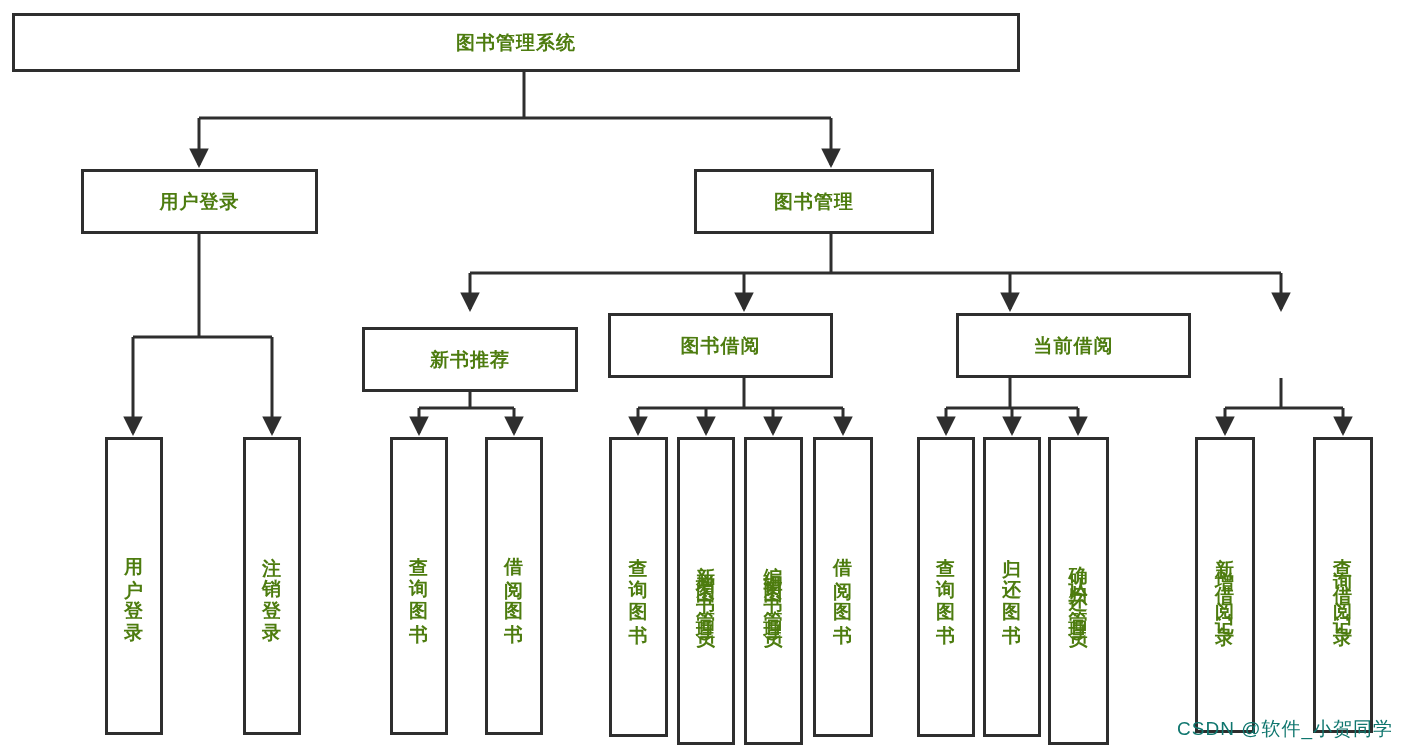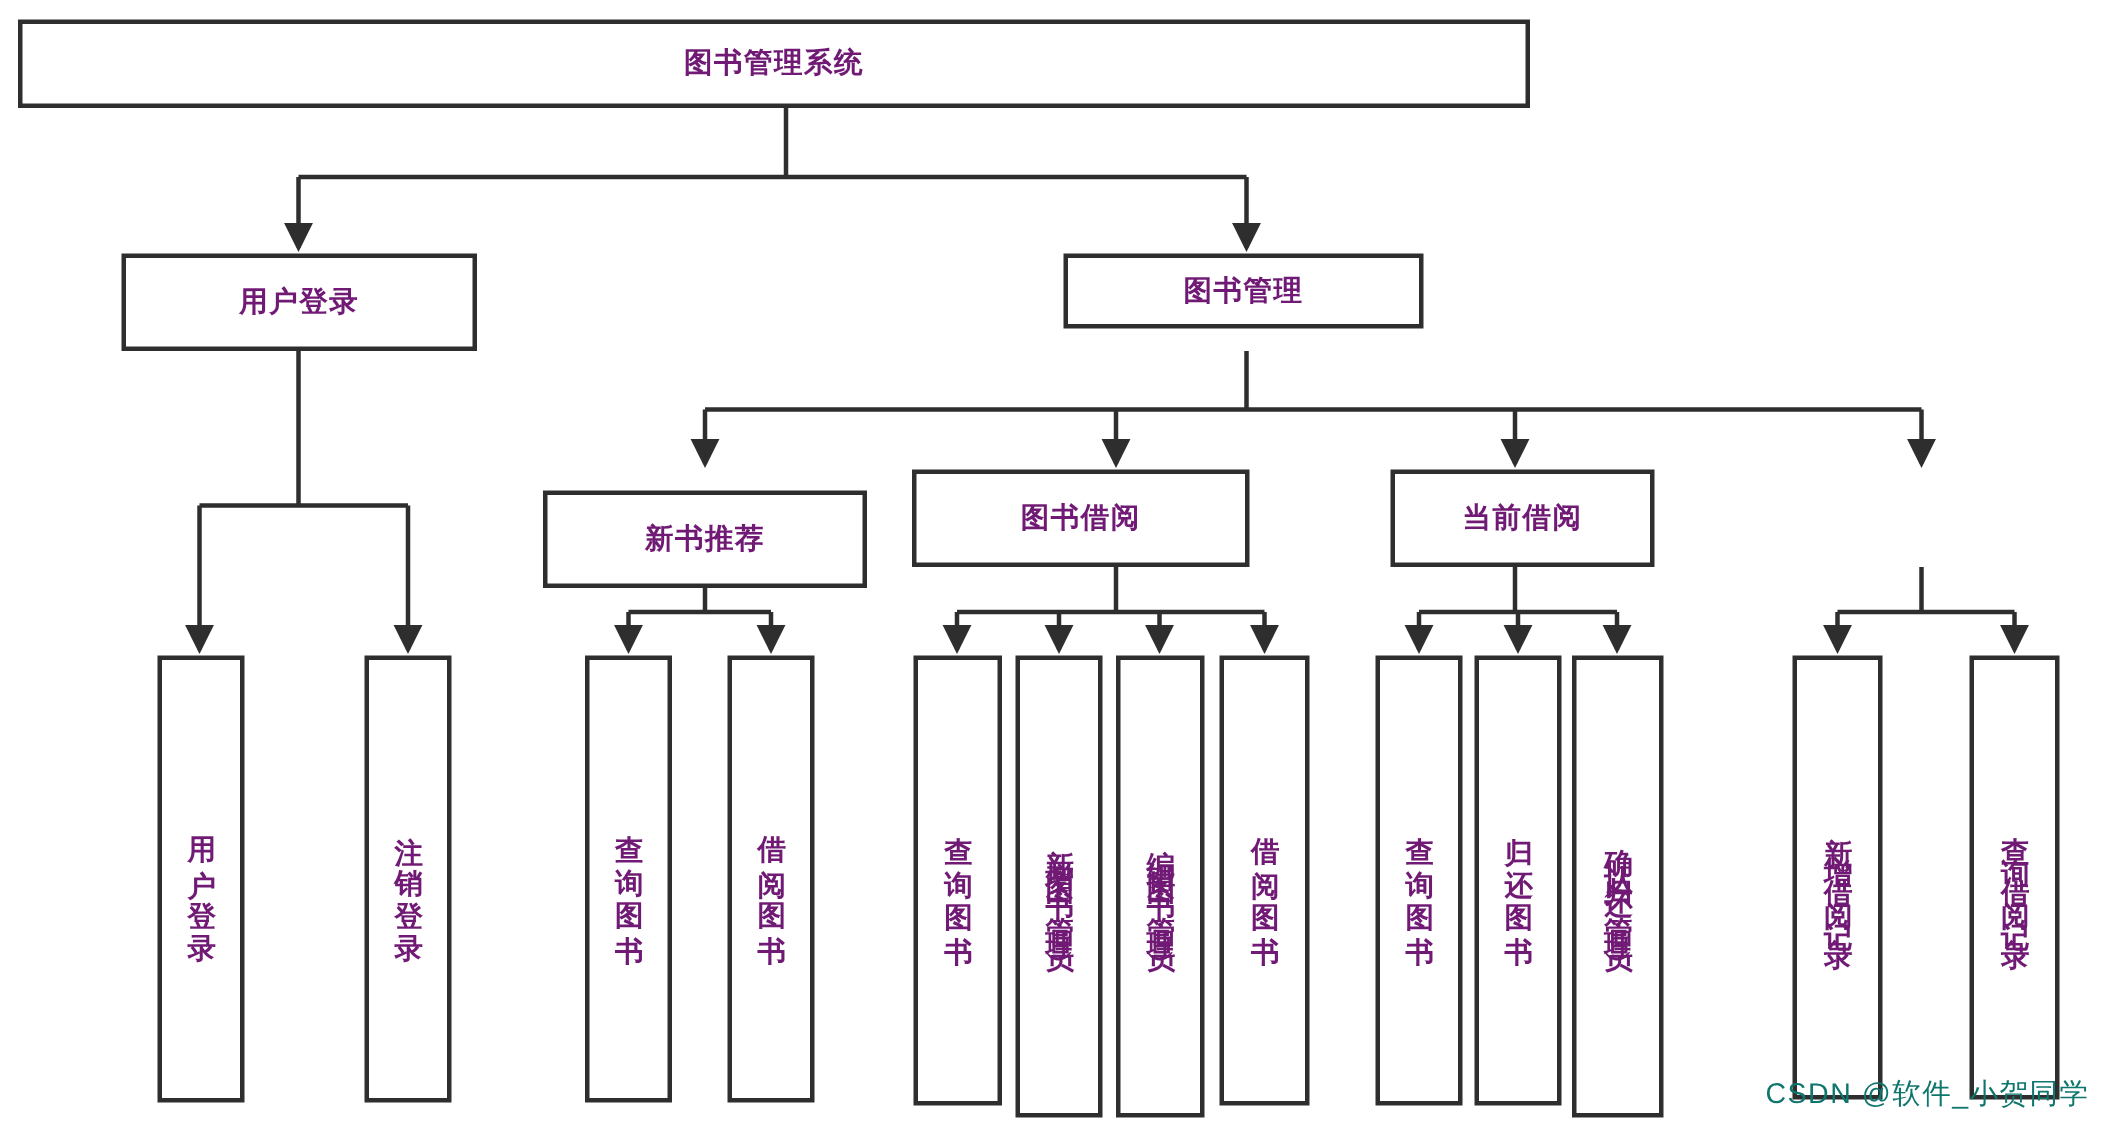--- a/index.html
+++ b/index.html
@@ -5,21 +5,21 @@
   html,body{margin:0;padding:0;background:#ffffff;}
   .stage{
     position:relative;width:1405px;height:747px;background:#ffffff;
     font-family:"Liberation Sans","DejaVu Sans",sans-serif;
     color:#111;overflow:hidden;
   }
   .lines{position:absolute;left:0;top:0;width:1405px;height:747px;}
   .box{
     position:absolute;box-sizing:border-box;border:3px solid #2e2e2e;background:#ffffff;
     display:flex;align-items:center;justify-content:center;
-    font-size:19px;font-weight:600;color:#701a75;letter-spacing:1px;
+    font-size:19px;font-weight:600;color:#4d7c0f;letter-spacing:1px;
     line-height:1;white-space:nowrap;
   }
   .vbox{
     writing-mode:vertical-rl;text-orientation:mixed;
     font-weight:600;white-space:normal;
   }
   .ls4{letter-spacing:22px;}
   .ls6{letter-spacing:14px;}
   .ls9{letter-spacing:9px;font-size:19px;}
   .watermark{
@@ -85,25 +85,25 @@
         <path d="M1225 408 H1343"></path>
         <path d="M1225 408 V433" marker-end="url(#arw)"></path>
         <path d="M1343 408 V433" marker-end="url(#arw)"></path>
       </g>
     </g>
   </svg>
 
   <div class="box" style="left:12px;top:13px;width:1008px;height:59px;">图书管理系统</div>
 
   <div class="box" style="left:81px;top:169px;width:237px;height:65px;">用户登录</div>
-  <div class="box" style="left:709px;top:169px;width:240px;height:50px;">图书管理</div>
+  <div class="box" style="left:694px;top:169px;width:240px;height:65px;">图书管理</div>
 
   <div class="box" style="left:362px;top:327px;width:216px;height:65px;">新书推荐</div>
   <div class="box" style="left:608px;top:313px;width:225px;height:65px;">图书借阅</div>
-  <div class="box" style="left:927px;top:313px;width:176px;height:65px;">当前借阅</div>
+  <div class="box" style="left:956px;top:313px;width:235px;height:65px;">当前借阅</div>
 
   <div class="box vbox ls4" style="left:105px;top:437px;width:58px;height:298px;">用户登录</div>
   <div class="box vbox ls4" style="left:243px;top:437px;width:58px;height:298px;">注销登录</div>
 
   <div class="box vbox ls4" style="left:390px;top:437px;width:58px;height:298px;">查询图书</div>
   <div class="box vbox ls4" style="left:485px;top:437px;width:58px;height:298px;">借阅图书</div>
 
   <div class="box vbox ls4" style="left:609px;top:437px;width:59px;height:300px;">查询图书</div>
   <div class="box vbox ls9" style="left:677px;top:437px;width:58px;height:308px;">新增图书（管理员）</div>
   <div class="box vbox ls9" style="left:744px;top:437px;width:59px;height:308px;">编辑图书（管理员）</div>

